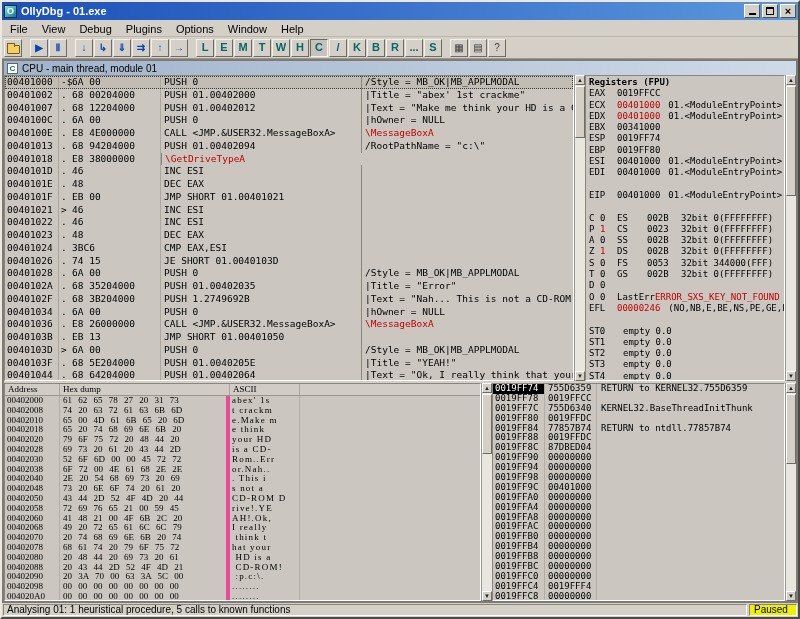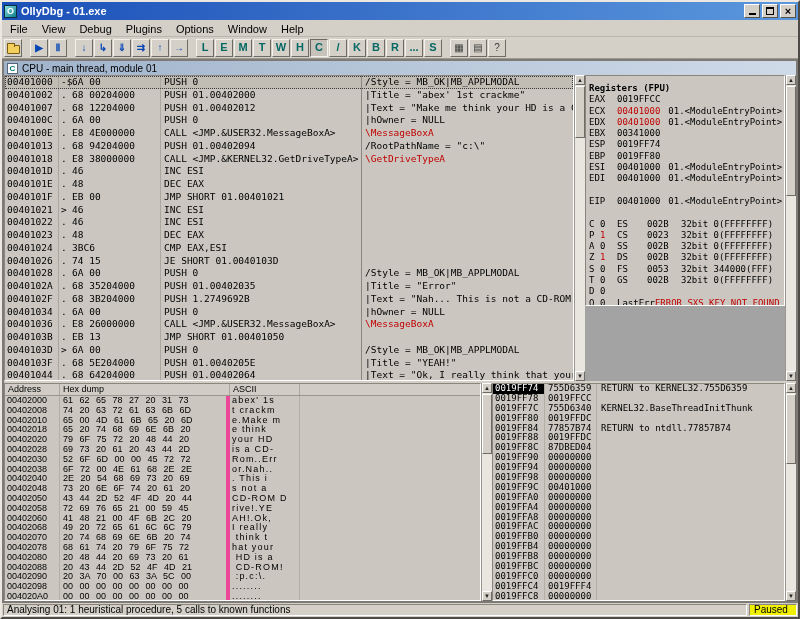--- a/index.html
+++ b/index.html
@@ -43,37 +43,37 @@
 .drow{display:flex;height:12.75px;line-height:12.6px;white-space:pre}
 .drow.eip{background:#c1bdb5;outline:1px dotted #3a3a3a;outline-offset:-1px}
 .c-addr{width:54px;padding-left:2px;border-right:1px solid #aba79f;overflow:hidden;flex:none}
 .c-mark{width:13px;padding-left:2px;flex:none;overflow:hidden}
 .c-hex{width:89px;border-right:1px solid #aba79f;overflow:hidden;flex:none}
 .c-ins{width:200px;padding-left:3px;overflow:hidden;flex:none}
 .c-cmt{flex:1;border-left:1px solid #8a867e;padding-left:3px;overflow:hidden}
 .cmt-red{color:#c00000}
 
 
-#regs{left:581px;top:0;width:200px;height:231px;font-family:"DejaVu Sans Mono",monospace;font-size:9px;color:#000;padding-top:7px}
+#regs{left:581px;top:0;width:200px;height:306px;font-family:"DejaVu Sans Mono",monospace;font-size:9px;color:#000;padding-top:1px}
 .regline{height:11.3px;line-height:11.3px;white-space:pre;overflow:hidden;padding-left:3px}
 .rp-header{font-weight:bold}
 .rp-name{display:inline-block;width:28px}
 .rp-extra{padding-left:8px}
 .rp-flag{display:inline-block;width:11px}
 .rp-flagval{display:inline-block;width:17px}
 .rp-seg{display:inline-block;min-width:30px}
 .rp-segval{display:inline-block;min-width:34px}
 .rp-stval{padding-left:6px}
 .red{color:#c00000}
 
 
 .hsplit{position:absolute;left:0;top:306px;width:792px;height:2px;background:#d4d0c8}
 
 
-#dump{left:0;top:308px;width:477px;height:218px;font-family:Liberation Sans, sans-serif;font-size:9px;color:#000}
+#dump{left:0;top:308px;width:477px;height:218px;font-family:Liberation Serif, serif;font-size:9px;color:#000}
 .dump-header{height:12px;line-height:11px;display:flex;border-bottom:1px solid #9a968e;background:#d1cdc6;white-space:pre}
 .dh{padding-left:3px;border-right:1px solid #aba79f;overflow:hidden}
 .dh-addr{width:55px}.dh-hex{width:170px}.dh-ascii{width:70px}
 .dump-row{display:flex;height:9.81px;line-height:9.7px;white-space:pre}
 .dc-addr{width:55px;padding-left:2px;border-right:1px solid #b3afa7;flex:none;overflow:hidden}
 .dc-hex{width:170px;padding-left:3px;word-spacing:4px;border-right:4px solid #ec4899;flex:none;overflow:hidden}
 .dc-ascii{width:70px;padding-left:2px;letter-spacing:1.2px;border-right:1px solid #b3afa7;flex:none;overflow:hidden}
 
 
 #stack{left:488px;top:308px;width:293px;height:218px;font-family:"DejaVu Sans Mono",monospace;font-size:9px;color:#000}
@@ -215,21 +215,21 @@
       </div>
       <div class="panes">
 
         <div class="pane" id="disasm">
             <div class="drow eip"><span class="c-addr">00401000</span><span class="c-mark">-$</span><span class="c-hex">6A 00</span><span class="c-ins">PUSH 0</span><span class="c-cmt">/Style = MB_OK|MB_APPLMODAL</span></div>
             <div class="drow"><span class="c-addr">00401002</span><span class="c-mark">.</span><span class="c-hex">68 00204000</span><span class="c-ins">PUSH 01.00402000</span><span class="c-cmt">|Title = "abex' 1st crackme"</span></div>
             <div class="drow"><span class="c-addr">00401007</span><span class="c-mark">.</span><span class="c-hex">68 12204000</span><span class="c-ins">PUSH 01.00402012</span><span class="c-cmt">|Text = "Make me think your HD is a CD-</span></div>
             <div class="drow"><span class="c-addr">0040100C</span><span class="c-mark">.</span><span class="c-hex">6A 00</span><span class="c-ins">PUSH 0</span><span class="c-cmt">|hOwner = NULL</span></div>
             <div class="drow"><span class="c-addr">0040100E</span><span class="c-mark">.</span><span class="c-hex">E8 4E000000</span><span class="c-ins">CALL &lt;JMP.&amp;USER32.MessageBoxA&gt;</span><span class="c-cmt cmt-red">\MessageBoxA</span></div>
             <div class="drow"><span class="c-addr">00401013</span><span class="c-mark">.</span><span class="c-hex">68 94204000</span><span class="c-ins">PUSH 01.00402094</span><span class="c-cmt">/RootPathName = "c:\"</span></div>
-            <div class="drow"><span class="c-addr">00401018</span><span class="c-mark">.</span><span class="c-hex">E8 38000000</span><span class="c-ins">CALL &lt;JMP.&amp;KERNEL32.GetDriveTypeA&gt;</span><span class="c-cmt cmt-red">\GetDriveTypeA</span></div>
+            <div class="drow"><span class="c-addr">00401018</span><span class="c-mark">.</span><span class="c-hex">E8 38000000</span><span class="c-cmt cmt-red">\GetDriveTypeA</span></div>
             <div class="drow"><span class="c-addr">0040101D</span><span class="c-mark">.</span><span class="c-hex">46</span><span class="c-ins">INC ESI</span><span class="c-cmt"></span></div>
             <div class="drow"><span class="c-addr">0040101E</span><span class="c-mark">.</span><span class="c-hex">48</span><span class="c-ins">DEC EAX</span><span class="c-cmt"></span></div>
             <div class="drow"><span class="c-addr">0040101F</span><span class="c-mark">.</span><span class="c-hex">EB 00</span><span class="c-ins">JMP SHORT 01.00401021</span><span class="c-cmt"></span></div>
             <div class="drow"><span class="c-addr">00401021</span><span class="c-mark">&gt;</span><span class="c-hex">46</span><span class="c-ins">INC ESI</span><span class="c-cmt"></span></div>
             <div class="drow"><span class="c-addr">00401022</span><span class="c-mark">.</span><span class="c-hex">46</span><span class="c-ins">INC ESI</span><span class="c-cmt"></span></div>
             <div class="drow"><span class="c-addr">00401023</span><span class="c-mark">.</span><span class="c-hex">48</span><span class="c-ins">DEC EAX</span><span class="c-cmt"></span></div>
             <div class="drow"><span class="c-addr">00401024</span><span class="c-mark">.</span><span class="c-hex">3BC6</span><span class="c-ins">CMP EAX,ESI</span><span class="c-cmt"></span></div>
             <div class="drow"><span class="c-addr">00401026</span><span class="c-mark">.</span><span class="c-hex">74 15</span><span class="c-ins">JE SHORT 01.0040103D</span><span class="c-cmt"></span></div>
             <div class="drow"><span class="c-addr">00401028</span><span class="c-mark">.</span><span class="c-hex">6A 00</span><span class="c-ins">PUSH 0</span><span class="c-cmt">/Style = MB_OK|MB_APPLMODAL</span></div>
             <div class="drow"><span class="c-addr">0040102A</span><span class="c-mark">.</span><span class="c-hex">68 35204000</span><span class="c-ins">PUSH 01.00402035</span><span class="c-cmt">|Title = "Error"</span></div>

